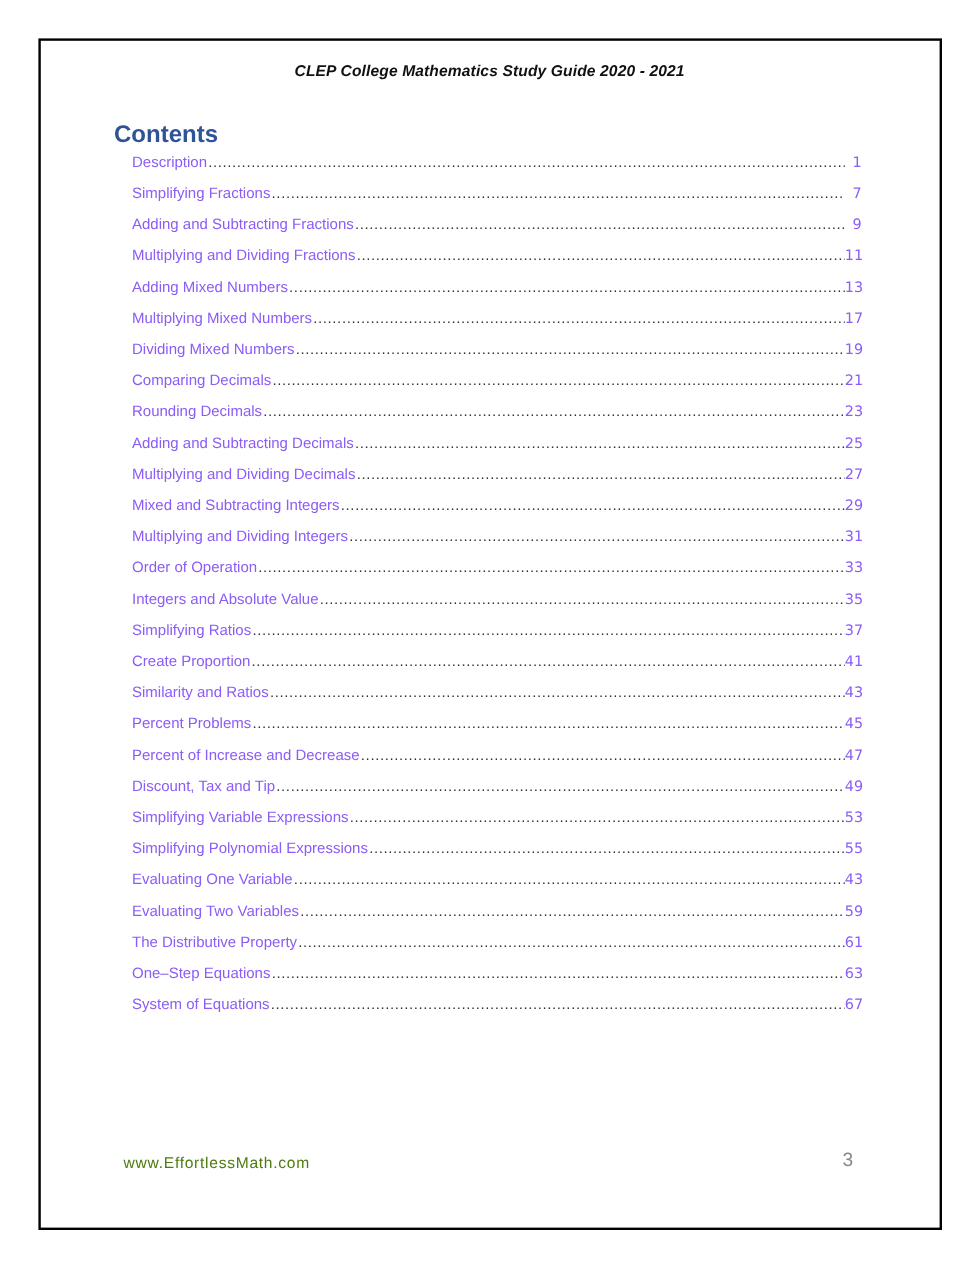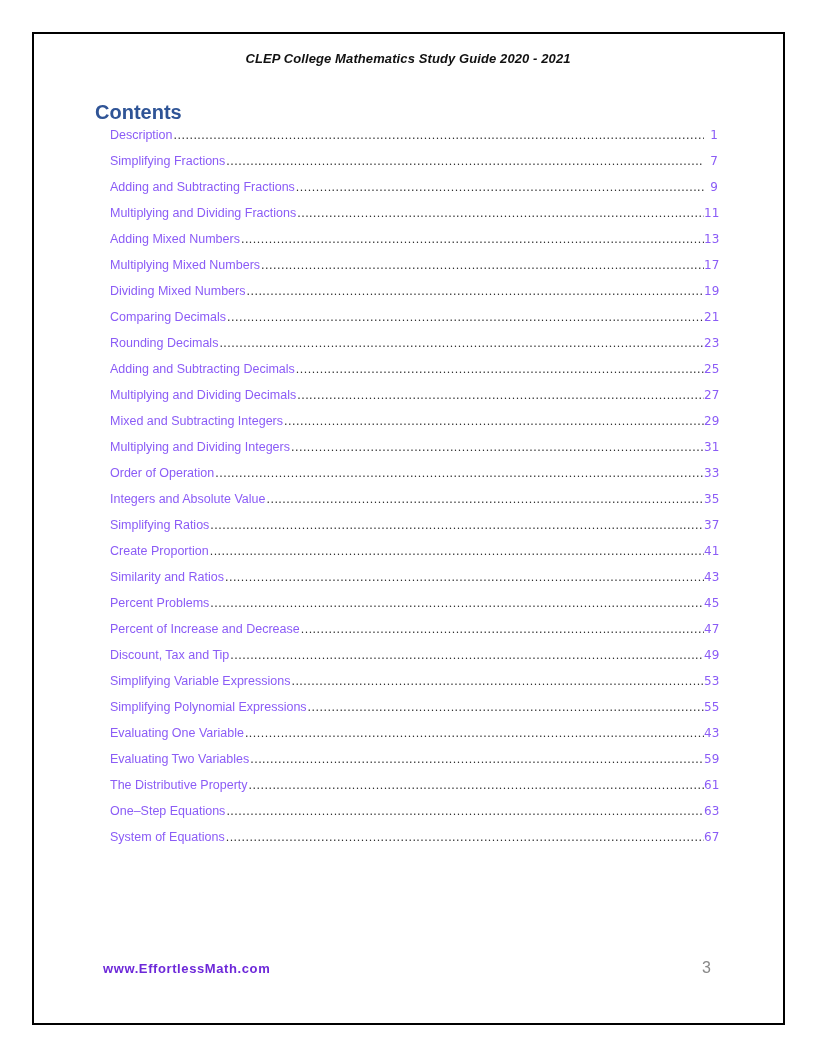--- a/index.html
+++ b/index.html
@@ -81,22 +81,22 @@
     text-align: right;
     padding-right: 2px;
     font-family: "DejaVu Sans", sans-serif;
     font-size: 12px;
   }
   .footer-site {
     position: absolute;
     left: 103px;
     top: 961px;
     font-size: 13px;
-    font-weight: bold;
-    color: #6d28d9;
+    font-weight: normal;
+    color: #4d7c0f;
     letter-spacing: 0.6px;
   }
   .footer-page {
     position: absolute;
     left: 702px;
     top: 959px;
     font-size: 16px;
     color: #888;
   }
 </style>

